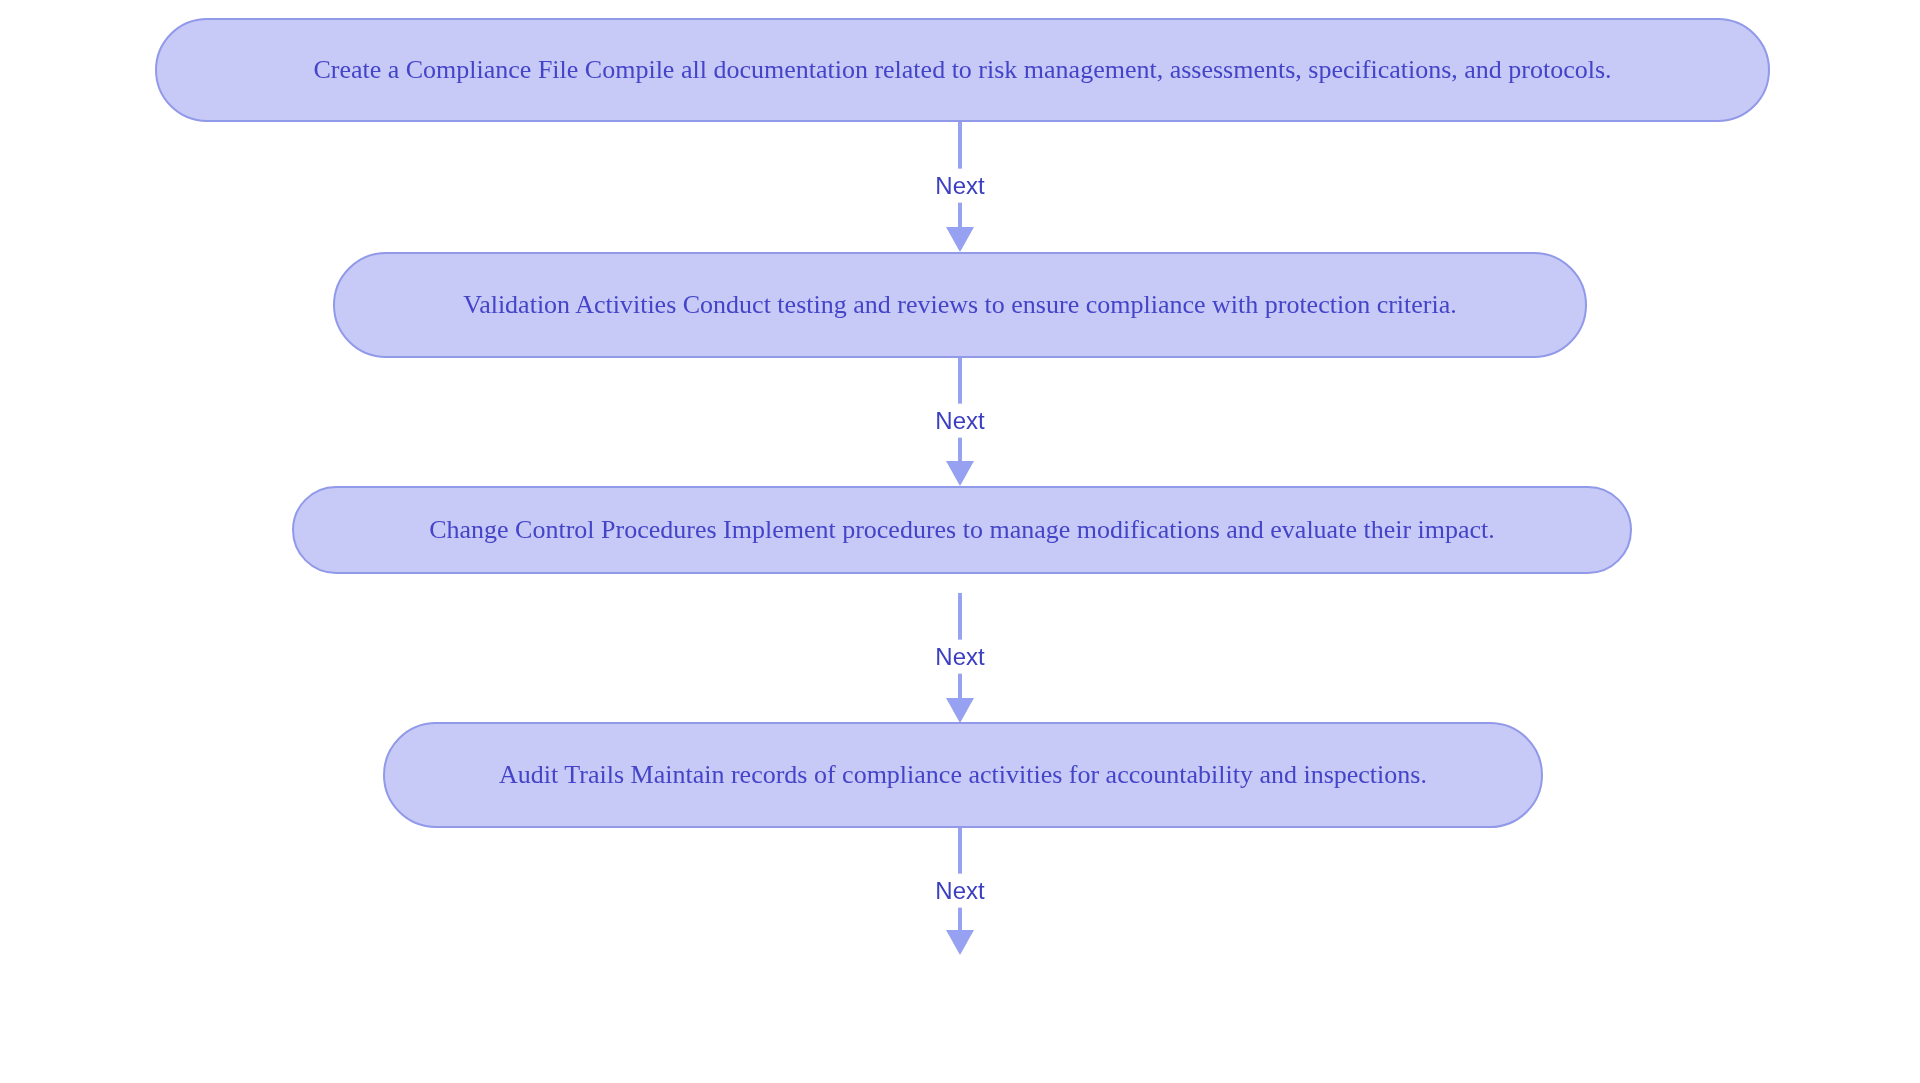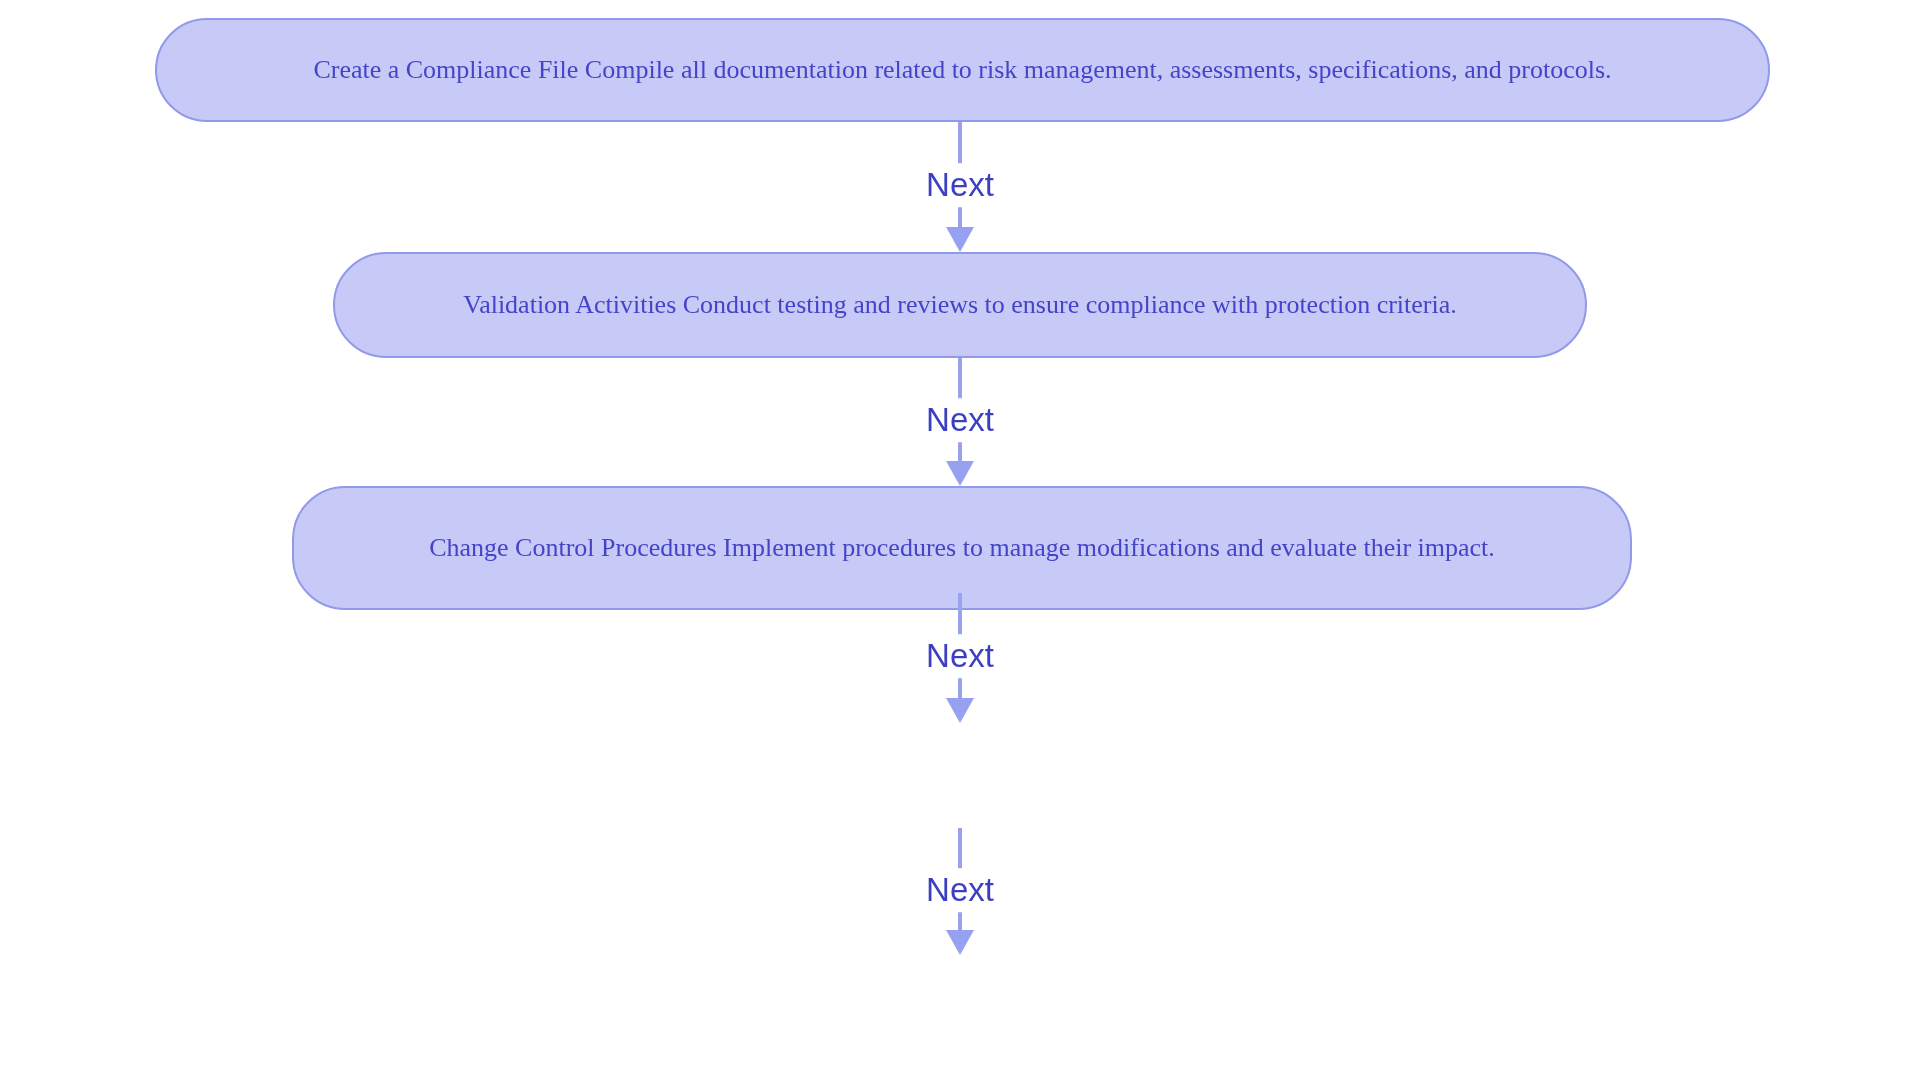--- a/index.html
+++ b/index.html
@@ -26,21 +26,21 @@
     justify-content: center;
     text-align: center;
     color: #4444c8;
     font-size: 26px;
     line-height: 1.25;
     white-space: nowrap;
     font-family: Liberation Serif, serif;
   }
   .node-1 { left: 155px; top: 18px;  width: 1615px; height: 104px; }
   .node-2 { left: 333px; top: 252px; width: 1254px; height: 106px; }
-  .node-3 { left: 292px; top: 486px; width: 1340px; height: 124px; }
+  .node-3 { left: 292px; top: 486px; width: 1340px; height: 88px; }
   .node-4 { left: 383px; top: 722px; width: 1160px; height: 106px; }
   .node-5 { left: 322px; top: 955px; width: 1292px; height: 106px; }
 
   .connector {
     position: absolute;
     left: 880px;
     width: 160px;
   }
   .c-1 { top: 122px; height: 130px; }
   .c-2 { top: 358px; height: 128px; }
@@ -68,21 +68,21 @@
     border-top: 25px solid #96a1f1;
   }
   .edge-label {
     position: absolute;
     left: 50%;
     top: 50%;
     transform: translate(-50%, -54%);
     background: #ffffff;
     padding: 3px 10px;
     color: #3b3fc0;
-    font-size: 33px;
+    font-size: 24px;
   }
 </style>
 </head>
 <body>
 
 <div class="canvas">
 
   <div class="node node-1">
     <span>Create a Compliance File Compile all documentation related to risk management, assessments, specifications, and protocols.</span>
   </div>
@@ -106,20 +106,23 @@
   <div class="node node-3">
     <span>Change Control Procedures Implement procedures to manage modifications and evaluate their impact.</span>
   </div>
 
   <div class="connector c-3">
     <div class="vline"></div>
     <div class="arrowhead"></div>
     <span class="edge-label">Next</span>
   </div>
 
+  <div class="node node-4">
+    <span>Audit Trails Maintain records of compliance activities for accountability and inspections.</span>
+  </div>
 
   <div class="connector c-4">
     <div class="vline"></div>
     <div class="arrowhead"></div>
     <span class="edge-label">Next</span>
   </div>
 
 
 </div>
 

